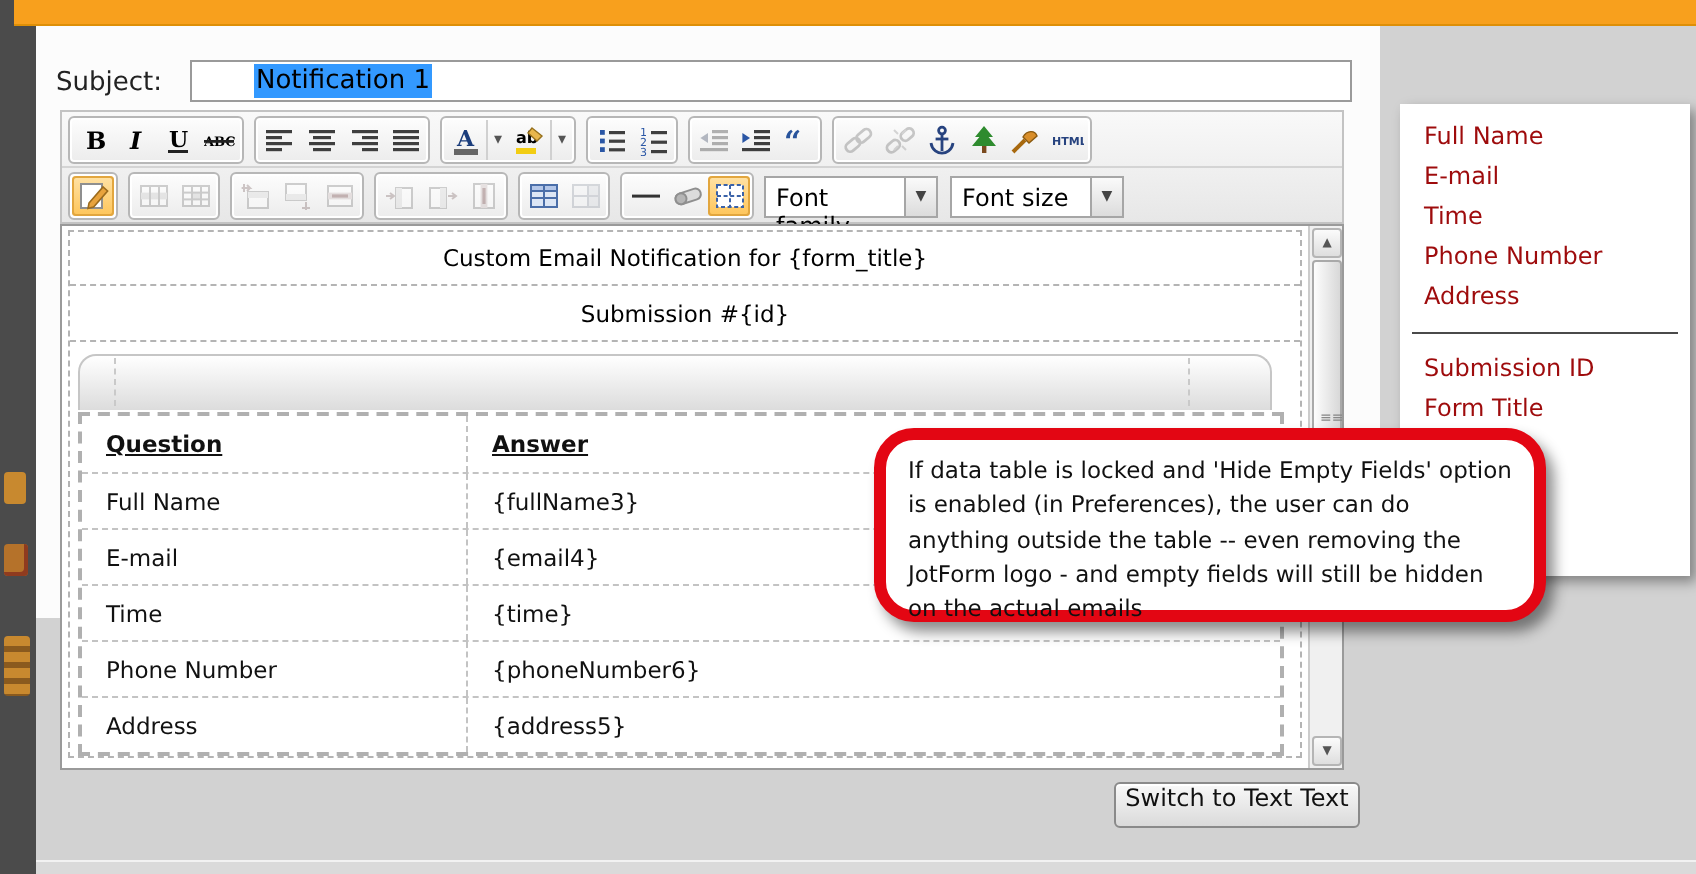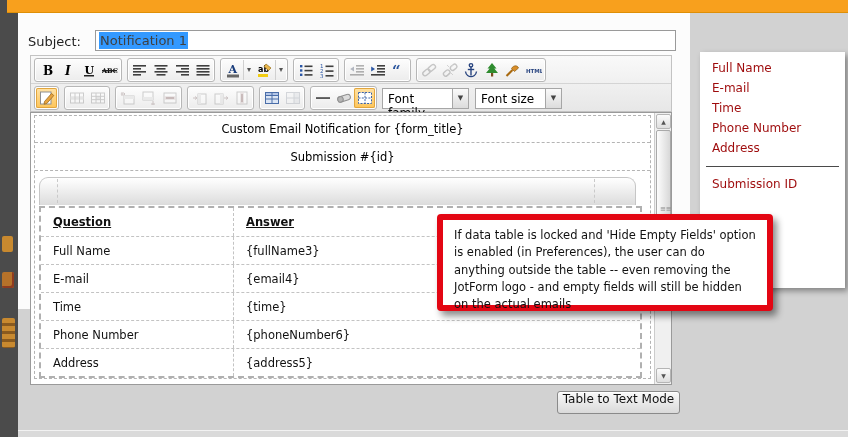--- a/index.html
+++ b/index.html
@@ -12,21 +12,21 @@
   .frag { position:absolute; left:2px; border-radius:2px; }
   .top-bar { position:absolute; left:7px; top:0; right:0; height:13px; background:#f8a01d; border-bottom:1px solid #de8f07; z-index:31; }
   .bottom-strip { position:absolute; left:0; top:430px; width:848px; height:7px; background:#dadada; border-top:1px solid #f2f2f2; z-index:5; }
 
   
   .dialog { position:absolute; left:18px; top:13px; width:672px; height:296px; background:#fcfcfc; z-index:10; }
 
   
   .subject-label { position:absolute; left:10px; top:21px; font-size:13px; color:#222; }
   .subject-input { position:absolute; left:77px; top:17px; width:581px; height:21px; background:#fff; border:1px solid #9a9a9a; font-size:13px; line-height:19px; padding-left:3px; overflow:hidden; white-space:nowrap; }
-  .subject-input .sel { background:#3399ff; color:#404040; padding:1px 1px; }
+  .subject-input .sel { background:#3399ff; color:#000000; padding:1px 1px;margin-left:28px; }
 
   
   .toolbar { position:absolute; left:12px; top:42px; width:642px; height:57px; border:1px solid #c3c3c3; background:linear-gradient(#f9f9f9,#e7e7e7); }
   .tb-row { display:flex; align-items:center; height:28px; padding:0 3px; }
   .tb-row.r1 { border-bottom:1px solid #d4d4d4; }
   .tb-group { display:flex; align-items:center; border:1px solid #b7b7b7; border-radius:3px; background:linear-gradient(#fdfdfd,#ececec); box-shadow:inset 0 0 0 1px #fff; padding:1px; margin-right:5px; height:24px; }
   .tb-btn { width:21px; height:20px; display:flex; align-items:center; justify-content:center; border-radius:2px; cursor:pointer; }
   .tb-btn svg { display:block; }
   .tb-btn.disabled { opacity:.38; filter:grayscale(70%); }
   .tb-btn.active { background:linear-gradient(#ffe2a6,#fec559); box-shadow:inset 0 0 0 1px #e2a63e; }
@@ -53,21 +53,21 @@
   .dt-row.hdr .dt-c1, .dt-row.hdr .dt-c2 { font-weight:bold; text-decoration:underline; }
 
   
   .scrollbar { position:absolute; right:0; top:0; width:17px; bottom:0; background:#f0f0f0; border-left:1px solid #cccccc; }
   .sb-btn { position:absolute; left:1px; width:15px; height:15px; background:linear-gradient(#fbfbfb,#dedede); border:1px solid #b5b5b5; border-radius:2px; font-size:6px; color:#555; display:flex; align-items:center; justify-content:center; cursor:pointer; }
   .sb-up { top:1px; } .sb-down { bottom:1px; }
   .sb-thumb { position:absolute; left:1px; top:17px; width:15px; height:88px; background:linear-gradient(90deg,#fdfdfd,#d8d8d8); border:1px solid #a9a9a9; border-radius:2px; cursor:pointer; }
   .sb-grip { position:absolute; left:3px; bottom:6px; width:8px; font-size:7px; line-height:3px; color:#888; letter-spacing:0; }
 
   
-  .callout { position:absolute; left:437px; top:214px; width:336px; height:97px; background:#fff; border:6px solid #e30613; border-radius:4px; box-shadow:4px 5px 7px rgba(0,0,0,.45); padding:7px 8px 0 11px; font-size:11.5px; line-height:1.5; color:#111; z-index:60; }
+  .callout { position:absolute; left:437px; top:214px; width:336px; height:97px; background:#fff; border:6px solid #e30613; border-radius:20px; box-shadow:4px 5px 7px rgba(0,0,0,.45); padding:7px 8px 0 11px; font-size:11.5px; line-height:1.5; color:#111; z-index:60; }
 
   
   .ff-header { position:absolute; left:695px; top:30px; width:153px; height:23px; background:linear-gradient(#b4b4b4,#8c8c8c); z-index:40; display:flex; align-items:center; }
   .ff-header .arrow-tip { position:absolute; left:-14px; top:0; width:0; height:0; border-top:11.5px solid transparent; border-bottom:11.5px solid transparent; border-right:14px solid #a2a2a2; }
   .ff-title { color:#f2f2f2; font-size:13px; padding-left:14px; text-shadow:0 1px 1px rgba(0,0,0,.25); }
   .info-icon { position:absolute; right:9px; top:4px; width:15px; height:15px; border-radius:50%; background:radial-gradient(circle at 35% 30%,#6f9be0,#1d4c9f); border:1px solid #163a7d; color:#fff; font-size:10px; font-weight:bold; font-style:italic; font-family:"DejaVu Serif",serif; text-align:center; line-height:13px; cursor:pointer; }
   .ff-panel { position:absolute; left:700px; top:52px; width:145px; height:236px; background:#fff; box-shadow:3px 3px 6px rgba(0,0,0,.38); z-index:40; padding-top:6px; }
   .ff-link { height:20px; line-height:20px; padding-left:12px; font-size:12px; color:#9e0b0c; cursor:pointer; }
   .ff-divider { border-top:1px solid #4a4a4a; margin:8px 6px 7px 6px; }
 
@@ -511,17 +511,18 @@
   <div class="callout">If data table is locked and 'Hide Empty Fields' option is enabled (in Preferences), the user can do anything outside the table -- even removing the JotForm logo - and empty fields will still be hidden on the actual emails</div>
 
   <div class="ff-panel" id="ff-panel">
       <div class="ff-link">Full Name</div>
       <div class="ff-link">E-mail</div>
       <div class="ff-link">Time</div>
       <div class="ff-link">Phone Number</div>
       <div class="ff-link">Address</div>
       <div class="ff-divider"></div>
       <div class="ff-link">Submission ID</div>
+      <div class="ff-link">Form Title</div>
     </div>
 
-  <div class="footer-btn btn-textmode">Table to Text Mode</div>
+  <div class="footer-btn btn-textmode">Switch to Text Text</div>
 
 </div>
 
 </body></html>

